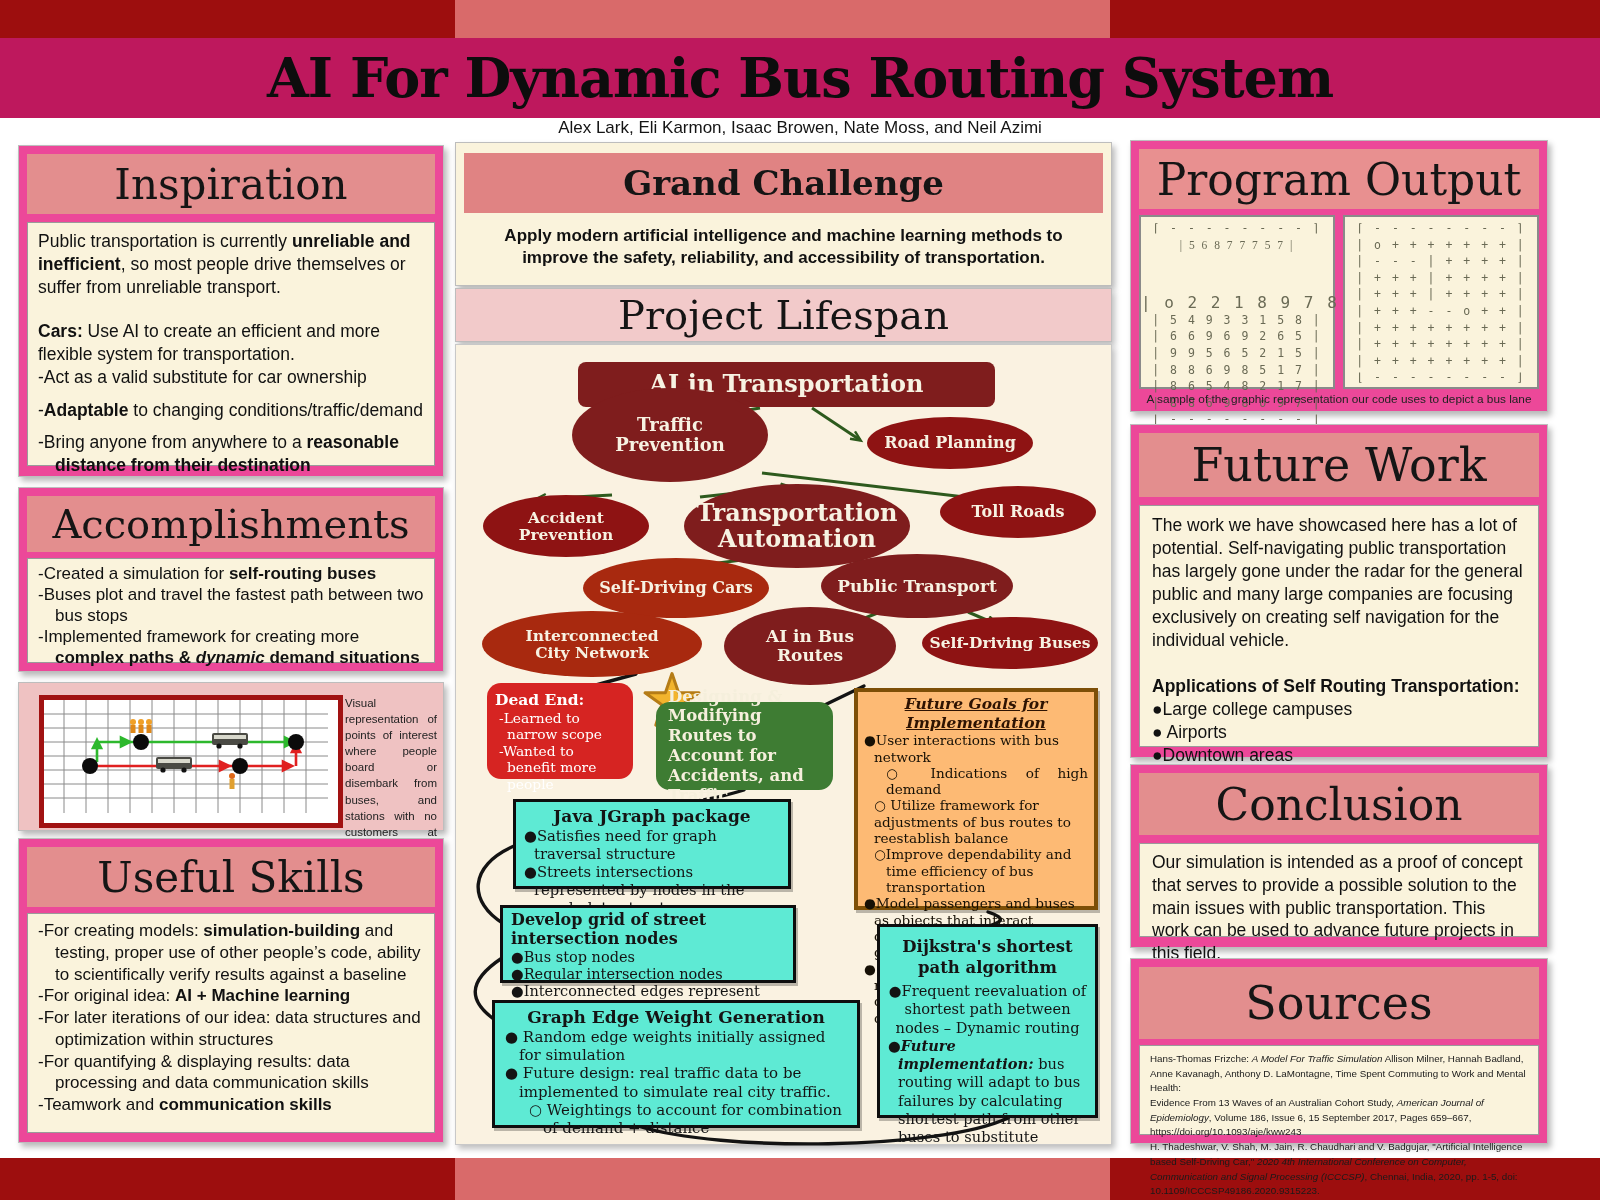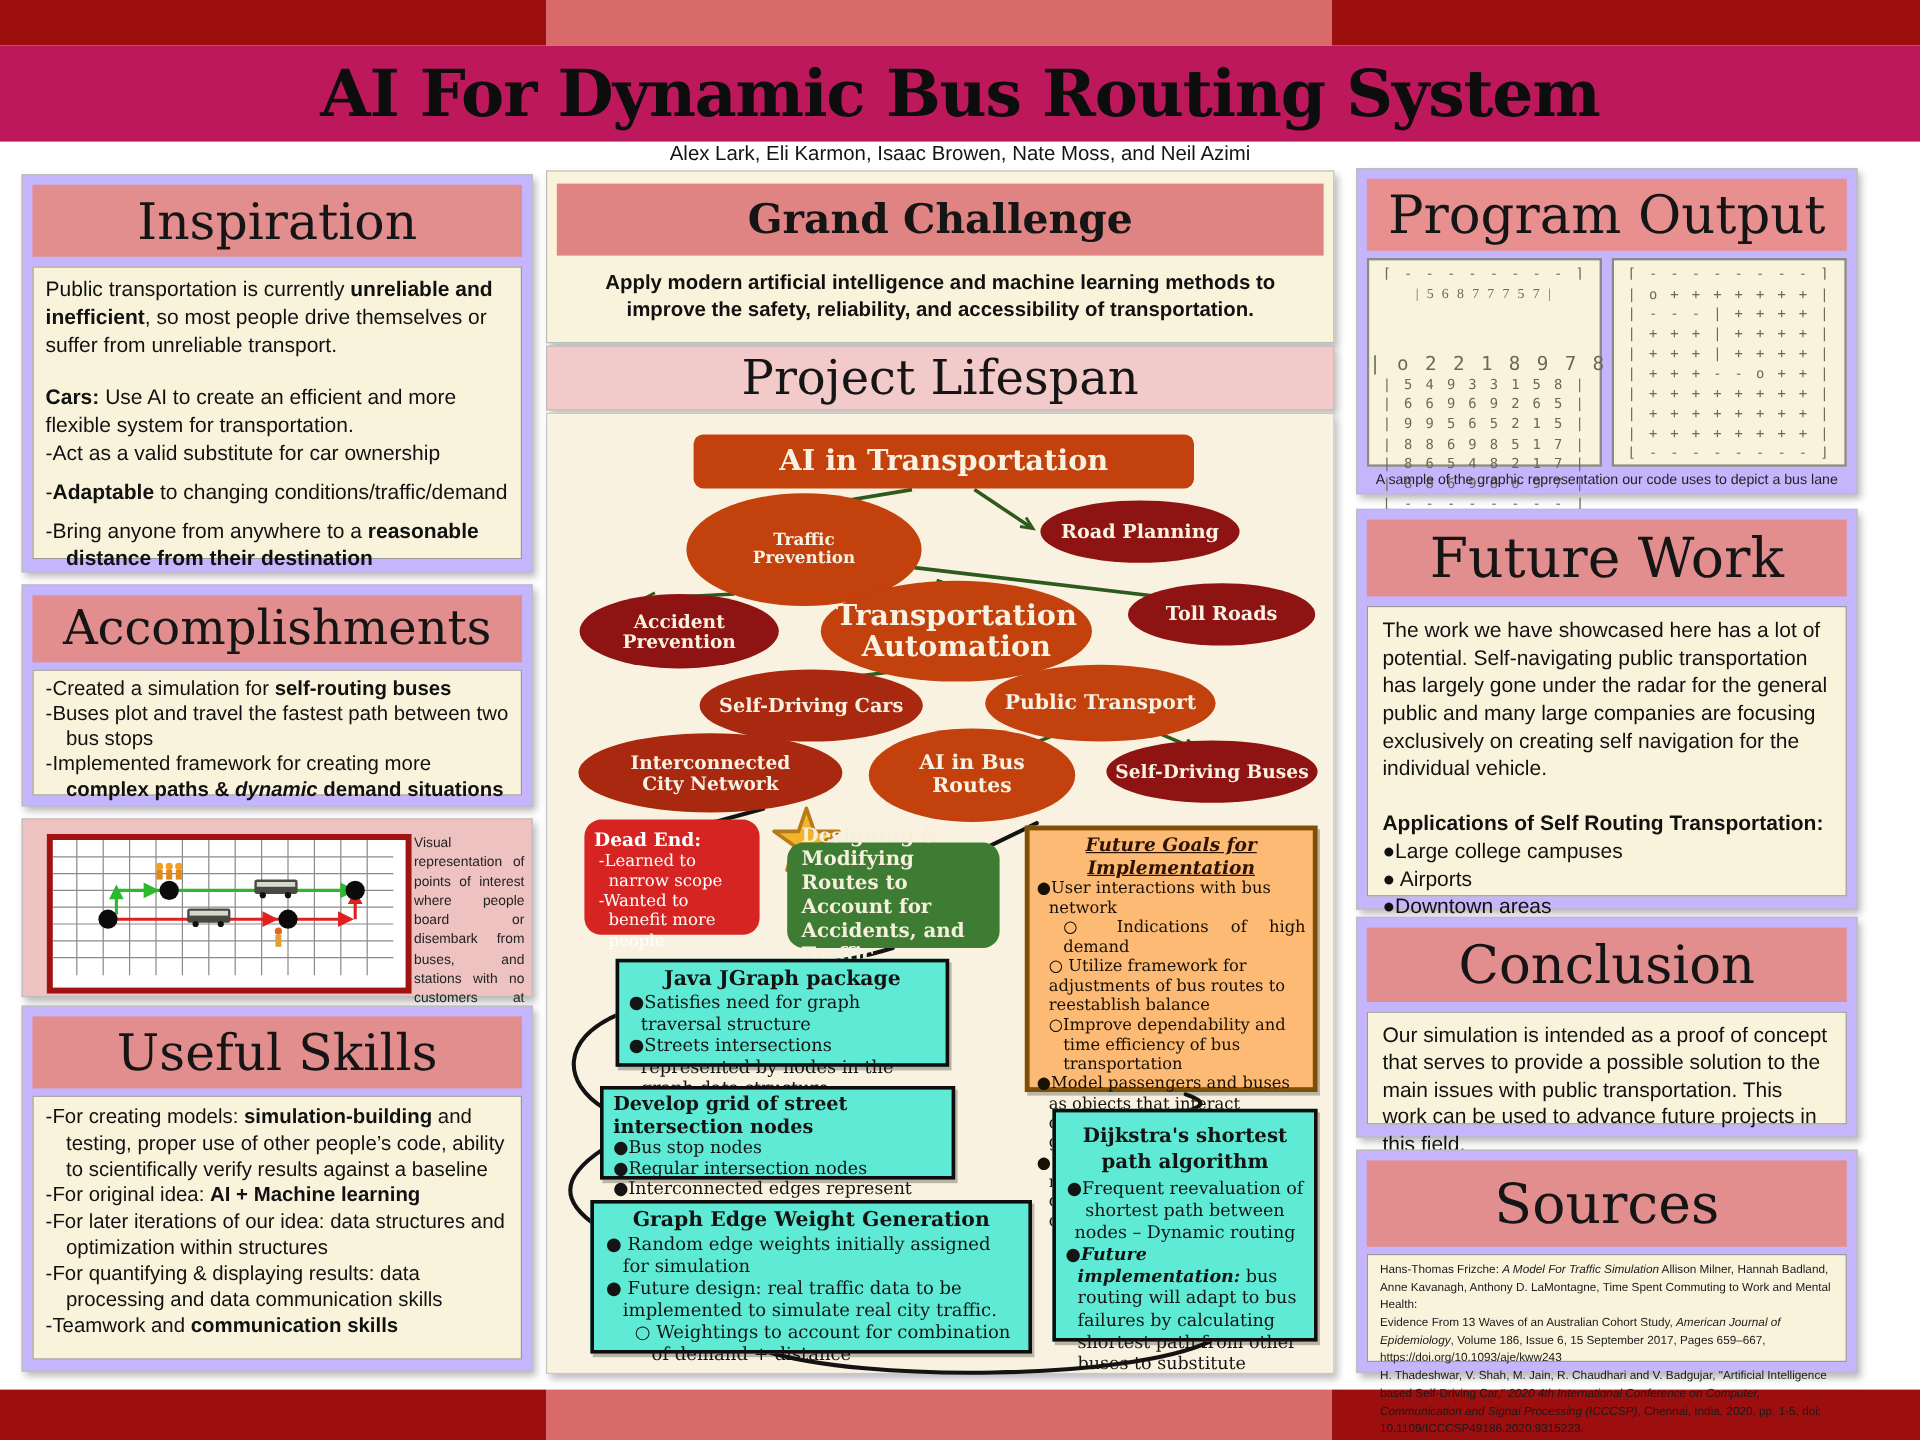--- a/index.html
+++ b/index.html
@@ -1,28 +1,28 @@
 <!DOCTYPE html>
 <html><head>
 <meta charset="utf-8">
 <style>
   html,body{margin:0;padding:0;background:#fff;}
   #poster{position:relative;width:1600px;height:1200px;background:#ffffff;overflow:hidden;
           font-family:"Liberation Sans",sans-serif;color:#111;}
   .abs{position:absolute;}
   .serif{font-family:"DejaVu Serif",serif;}
-  .card{position:absolute;background:#c4b5fd;border:1px solid #bdbdbd;box-shadow:3px 4px 6px rgba(0,0,0,.28);}
+  .card{position:absolute;background:#ec4899;border:1px solid #bdbdbd;box-shadow:3px 4px 6px rgba(0,0,0,.28);}
   .hdr{position:absolute;left:8px;right:8px;background:#e38e8e;display:flex;align-items:center;justify-content:center;
        font-family:"DejaVu Serif",serif;color:#151515;}
   .cream{position:absolute;background:#faf3dc;border:1px solid #9a9a9a;}
   .hang{padding-left:17px;text-indent:-17px;}
   .node{position:absolute;display:flex;align-items:center;justify-content:center;text-align:center;
         font-family:"DejaVu Serif",serif;font-weight:bold;color:#f7f2e2;line-height:1.1;}
   .ellip{border-radius:50%;}
-  .egreen{background:#c2410c;}
+  .egreen{background:#7f1d1d;}
   .ered{background:#8e1313;}
   .ebrick{background:#a8290f;}
   .ybox{position:absolute;background:#5eead4;border:3px solid #0e0e0e;font-family:"DejaVu Serif",serif;
         color:#141414;box-shadow:2px 3px 0 rgba(0,0,0,.25);}
   .ybox .bt{font-weight:bold;text-align:center;}
   .mrow{white-space:pre;font-family:"DejaVu Sans Mono",monospace;color:#6a6a55;text-align:center;}
   .b{font-weight:bold;}
   .i{font-style:italic;}
   svg{display:block;}
 </style>
@@ -191,21 +191,21 @@
       <path d="M 864 686 L 806 714"></path>
       <path d="M 744 790 Q 692 806 660 801"></path>
       <path d="M 514 846 C 468 866 468 902 504 924"></path>
       <path d="M 502 958 C 466 982 468 1002 498 1022"></path>
       <path d="M 988 912 C 1008 919 1002 922 984 928"></path>
       <path d="M 638 1126 C 720 1152 940 1150 1008 1118"></path>
     </g>
   </svg>
 
   <div class="node egreen" style="left:578px;top:362px;width:417px;height:45px;border-radius:8px;font-size:24px;">AI in Transportation</div>
-  <div class="node ellip egreen" style="left:572px;top:411px;width:196px;height:94px;font-size:14px;padding:0 38px;box-sizing:border-box;">Traffic Prevention</div>
+  <div class="node ellip egreen" style="left:572px;top:388px;width:196px;height:94px;font-size:18px;padding:0 38px;box-sizing:border-box;">Traffic Prevention</div>
   <div class="node ellip ered" style="left:867px;top:417px;width:166px;height:52px;font-size:16px;">Road Planning</div>
   <div class="node ellip ered" style="left:483px;top:495px;width:166px;height:62px;font-size:15.5px;padding:0 30px;box-sizing:border-box;">Accident Prevention</div>
   <div class="node ellip egreen" style="left:684px;top:484px;width:226px;height:84px;font-size:24px;padding:0 40px;box-sizing:border-box;">Transportation Automation</div>
   <div class="node ellip ered" style="left:940px;top:486px;width:156px;height:52px;font-size:16px;">Toll Roads</div>
   <div class="node ellip ebrick" style="left:583px;top:558px;width:186px;height:60px;font-size:16px;">Self-Driving Cars</div>
   <div class="node ellip egreen" style="left:821px;top:554px;width:192px;height:64px;font-size:17px;">Public Transport</div>
   <div class="node ellip ebrick" style="left:482px;top:611px;width:220px;height:66px;font-size:15.5px;padding:0 34px;box-sizing:border-box;">Interconnected City Network</div>
   <div class="node ellip egreen" style="left:724px;top:607px;width:172px;height:78px;font-size:17px;padding:0 38px;box-sizing:border-box;">AI in Bus Routes</div>
   <div class="node ellip ered" style="left:922px;top:617px;width:176px;height:52px;font-size:15.5px;">Self-Driving Buses</div>
 

